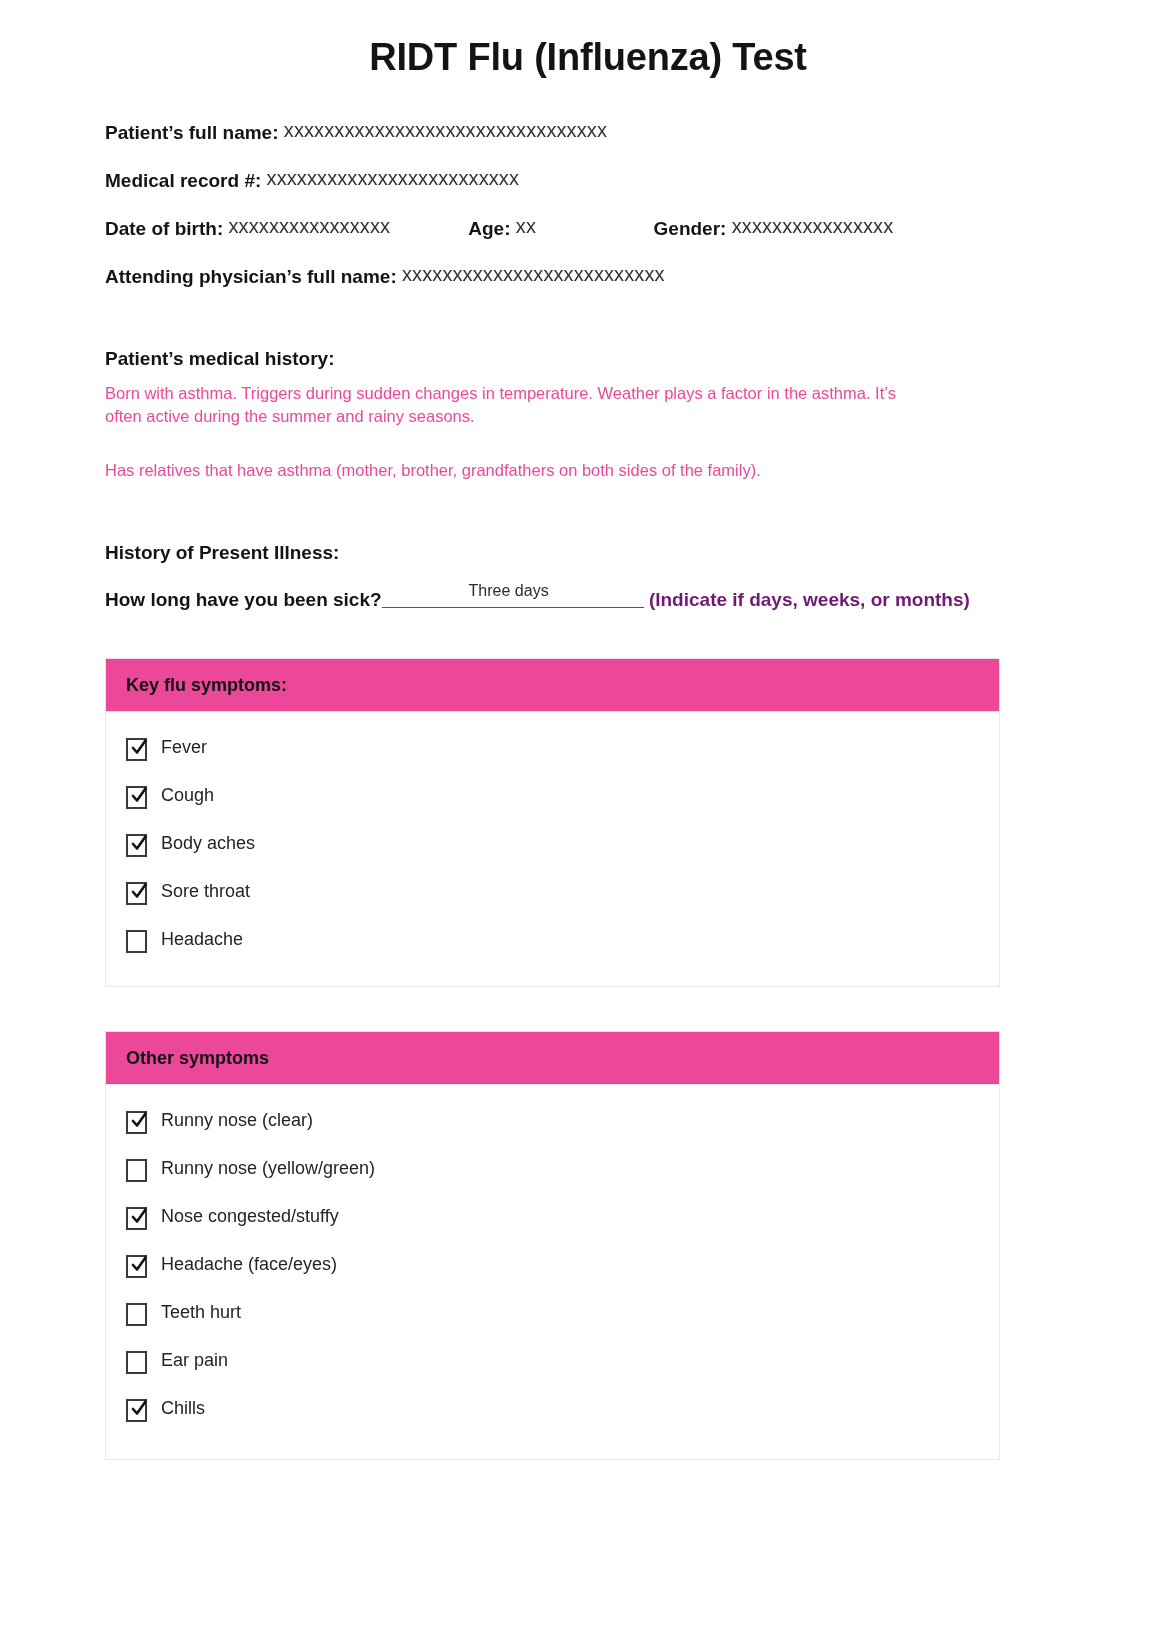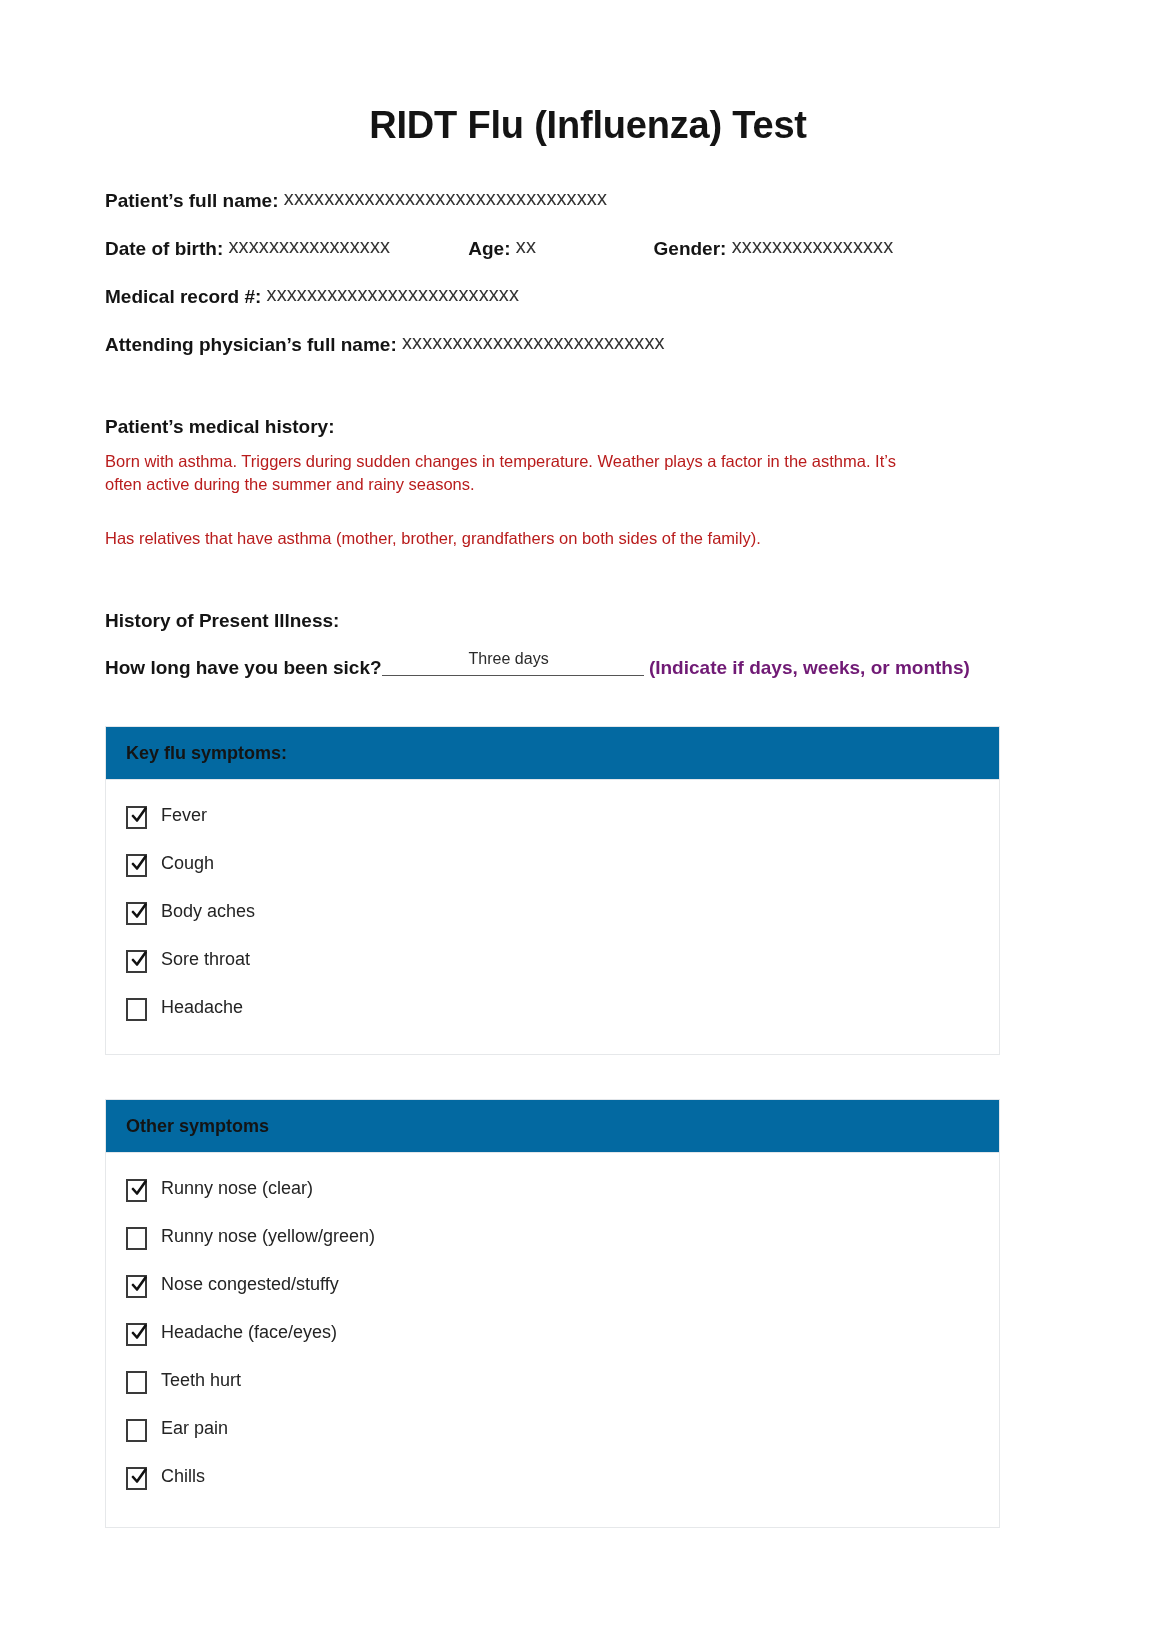--- a/index.html
+++ b/index.html
@@ -20,21 +20,21 @@
     width: 1176px;
     height: 1630px;
     background: #ffffff;
     box-sizing: border-box;
     padding: 0 105px;
   }
 
   
   .doc-title {
     margin: 0;
-    padding-top: 104px;
+    padding-top: 36px;
     text-align: center;
     font-size: 38px;
     font-weight: bold;
     letter-spacing: -0.2px;
     color: #141414;
     line-height: 1.15;
   }
 
   
   .id-block {
@@ -64,21 +64,21 @@
   .section-heading {
     font-size: 19px;
     font-weight: bold;
     color: #141414;
     margin: 0;
   }
   .history-block { margin-top: 62px; }
   .para {
     font-size: 16.5px;
     line-height: 1.42;
-    color: #b91c1c;
+    color: #ec4899;
     margin: 12px 0 0 0;
     max-width: 830px;
   }
   .para.spaced { margin-top: 30px; }
 
   .hpi-block { margin-top: 60px; }
   .hpi-question {
     font-size: 19px;
     font-weight: bold;
     color: #141414;
@@ -114,21 +114,21 @@
     font-weight: bold;
     color: #701a75;
   }
 
   
   .panel {
     margin-top: 44px;
     width: 895px;
   }
   .panel-header {
-    background: #0369a1;
+    background: #ec4899;
     border: 1px solid #e2e6ea;
     padding: 17px 20px;
     box-sizing: border-box;
   }
   .panel-header-title {
     font-size: 18px;
     font-weight: bold;
     color: #141414;
     line-height: 1;
   }
@@ -181,43 +181,43 @@
 
 <div class="page">
 
   <h1 class="doc-title">RIDT Flu (Influenza) Test</h1>
 
   <div class="id-block">
 
     <div class="id-row">
       <span class="id-label">Patient’s full name:</span>
       <span class="xvalue">xxxxxxxxxxxxxxxxxxxxxxxxxxxxxxxx</span>
+    </div>
+
+    <div class="id-row">
+      <span class="id-label">Medical record #:</span>
+      <span class="xvalue">xxxxxxxxxxxxxxxxxxxxxxxxx</span>
     </div>
 
     <div class="id-row">
       <span class="col-dob">
         <span class="id-label">Date of birth:</span>
         <span class="xvalue">xxxxxxxxxxxxxxxx</span>
       </span>
       <span class="col-age">
         <span class="id-label">Age:</span>
         <span class="xvalue">xx</span>
       </span>
       <span class="col-gender">
         <span class="id-label">Gender:</span>
         <span class="xvalue">xxxxxxxxxxxxxxxx</span>
       </span>
     </div>
 
     <div class="id-row">
-      <span class="id-label">Medical record #:</span>
-      <span class="xvalue">xxxxxxxxxxxxxxxxxxxxxxxxx</span>
-    </div>
-
-    <div class="id-row">
       <span class="id-label">Attending physician’s full name:</span>
       <span class="xvalue">xxxxxxxxxxxxxxxxxxxxxxxxxx</span>
     </div>
 
   </div>
 
   <div class="history-block">
     <div class="section-heading">Patient’s medical history:</div>
     <p class="para">Born with asthma. Triggers during sudden changes in temperature. Weather plays a factor in the asthma. It’s often active during the summer and rainy seasons.</p>
     <p class="para spaced">Has relatives that have asthma (mother, brother, grandfathers on both sides of the family).</p>

